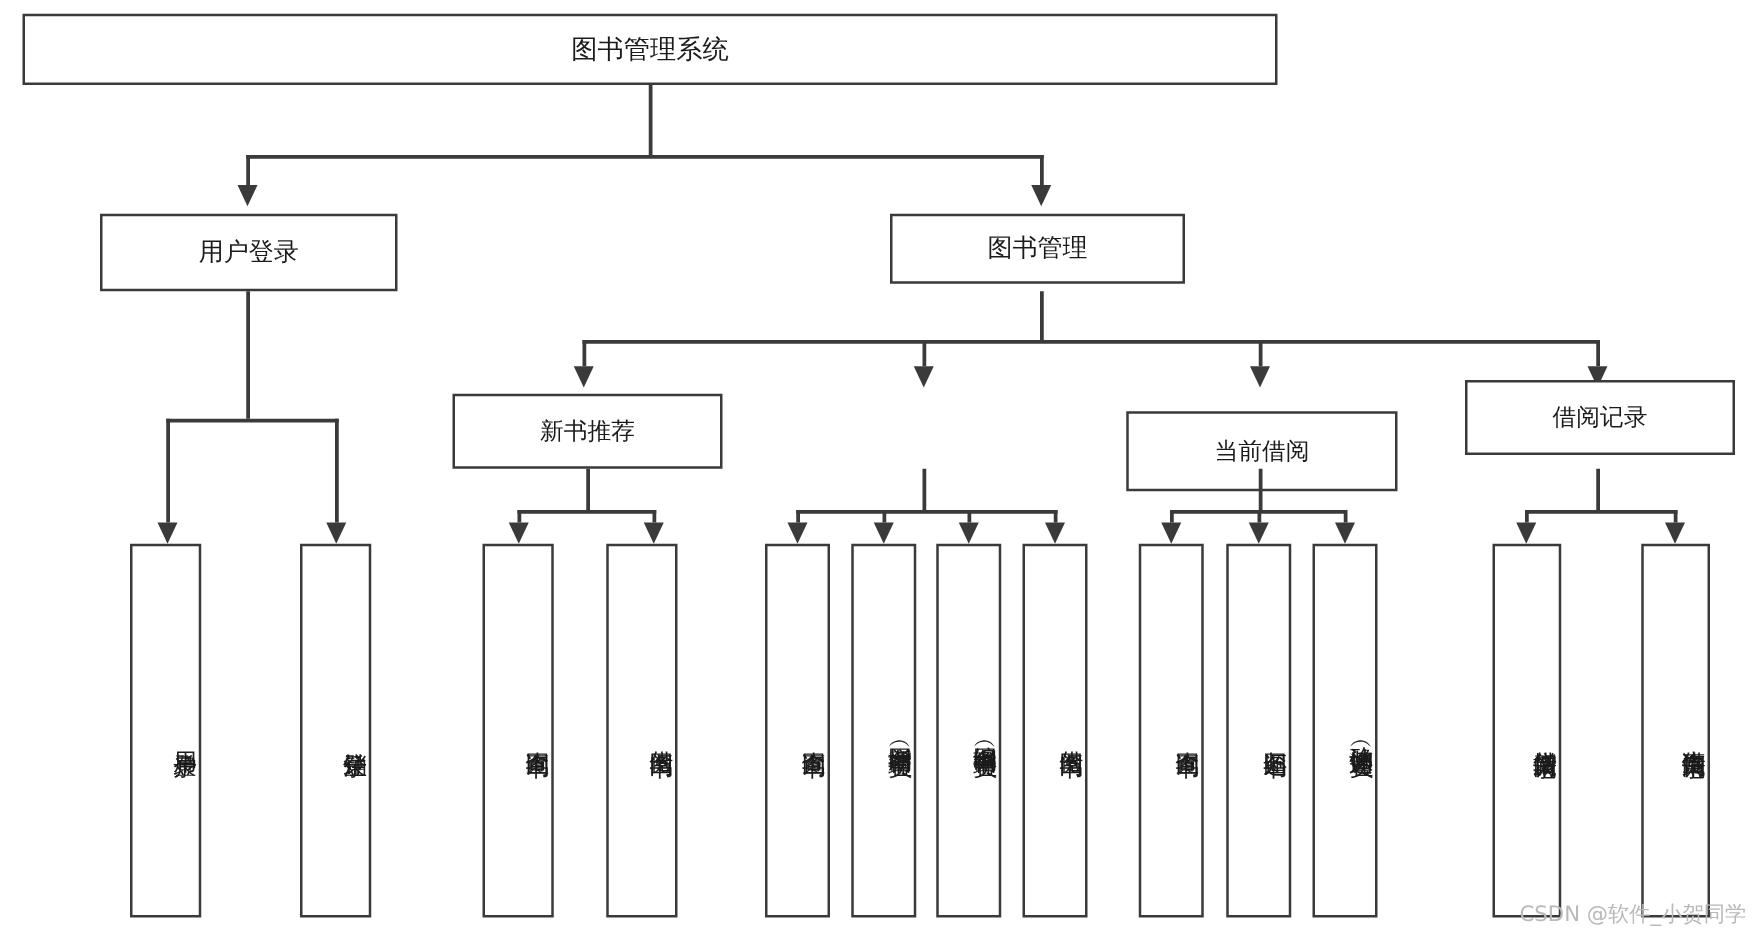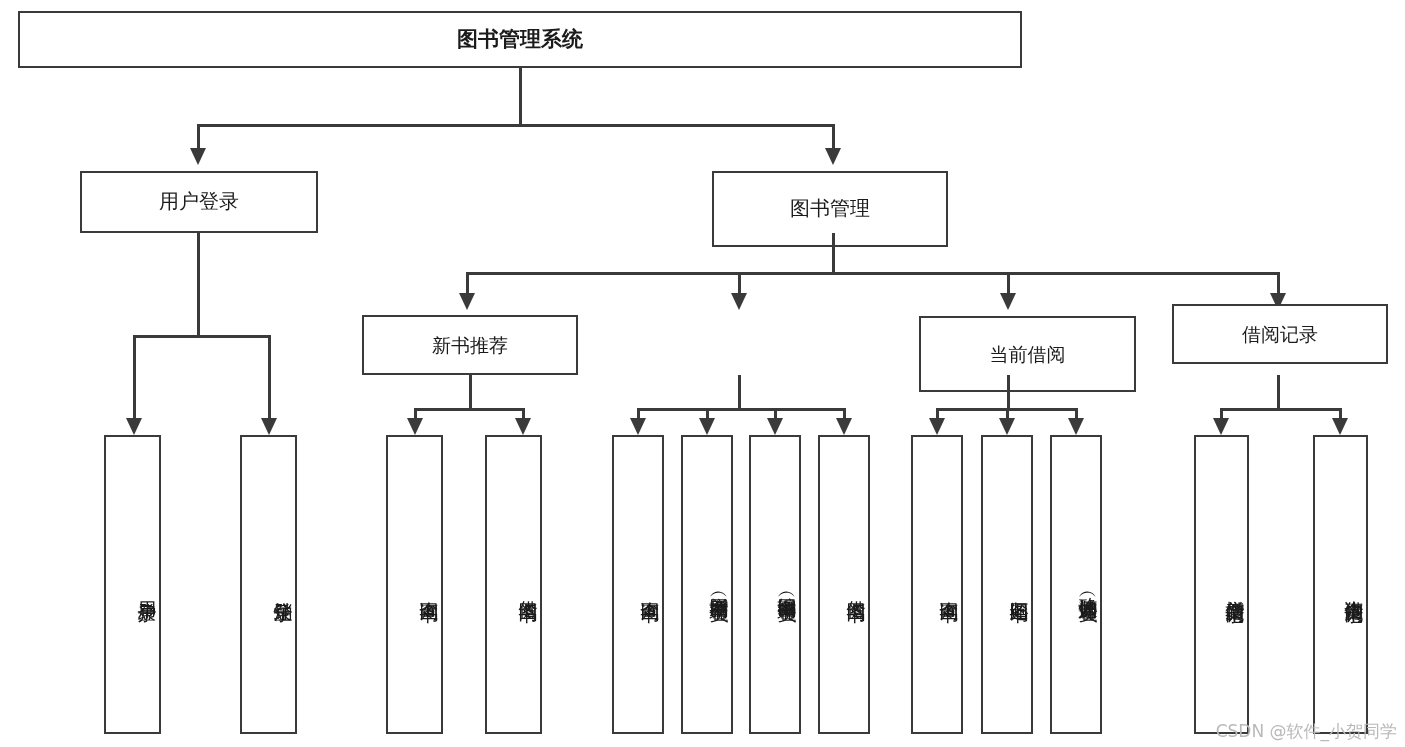--- a/index.html
+++ b/index.html
@@ -24,21 +24,20 @@
     background: #ffffff;
     color: #1b1b1b;
     display: flex;
     align-items: center;
     justify-content: center;
     text-align: center;
     line-height: 1.18;
   }
   .node.root {
     font-size: 21px;
-    font-weight: bold;
   }
   .node.level2 {
     font-size: 20px;
   }
   .node.level3 {
     font-size: 19px;
   }
   
   .node.leaf {
     font-size: 19px;
@@ -92,42 +91,42 @@
 
   <div class="vline" style="left:519px; top:68px; height:56px;"></div>
   <div class="hline" style="left:197px; top:124px; width:638px;"></div>
   <div class="vline" style="left:197px; top:124px; height:24px;"></div>
   <div class="arrow" style="left:190px; top:148px;"></div>
   <div class="vline" style="left:832px; top:124px; height:24px;"></div>
   <div class="arrow" style="left:825px; top:148px;"></div>
 
   <div class="node level2" style="left:80px; top:171px; width:238px; height:62px;">用户登录</div>
 
-  <div class="node level2" style="left:712px; top:171px; width:236px; height:76px;">图书管理</div>
+  <div class="node level2" style="left:712px; top:171px; width:236px; height:56px;">图书管理</div>
 
   <div class="vline" style="left:197px; top:233px; height:102px;"></div>
   <div class="hline" style="left:133px; top:335px; width:138px;"></div>
   <div class="vline" style="left:133px; top:335px; height:83px;"></div>
   <div class="arrow" style="left:126px; top:418px;"></div>
   <div class="vline" style="left:268px; top:335px; height:83px;"></div>
   <div class="arrow" style="left:261px; top:418px;"></div>
 
   <div class="vline" style="left:832px; top:233px; height:39px;"></div>
   <div class="hline" style="left:466px; top:272px; width:814px;"></div>
   <div class="vline" style="left:466px; top:272px; height:21px;"></div>
   <div class="arrow" style="left:459px; top:293px;"></div>
   <div class="vline" style="left:738px; top:272px; height:21px;"></div>
   <div class="arrow" style="left:731px; top:293px;"></div>
   <div class="vline" style="left:1007px; top:272px; height:21px;"></div>
   <div class="arrow" style="left:1000px; top:293px;"></div>
   <div class="vline" style="left:1277px; top:272px; height:21px;"></div>
   <div class="arrow" style="left:1270px; top:293px;"></div>
 
   <div class="node level3" style="left:362px; top:315px; width:216px; height:60px;">新书推荐</div>
-  <div class="node level3" style="left:901px; top:316px; width:217px; height:76px;margin-left:18px;">当前借阅</div>
+  <div class="node level3" style="left:901px; top:329px; width:217px; height:64px;">当前借阅</div>
   <div class="node level3" style="left:1172px; top:304px; width:216px; height:60px;">借阅记录</div>
 
   <div class="vline" style="left:469px; top:375px; height:33px;"></div>
   <div class="hline" style="left:414px; top:408px; width:111px;"></div>
   <div class="vline" style="left:414px; top:408px; height:10px;"></div>
   <div class="arrow" style="left:407px; top:418px;"></div>
   <div class="vline" style="left:522px; top:408px; height:10px;"></div>
   <div class="arrow" style="left:515px; top:418px;"></div>
 
   <div class="vline" style="left:738px; top:375px; height:33px;"></div>

